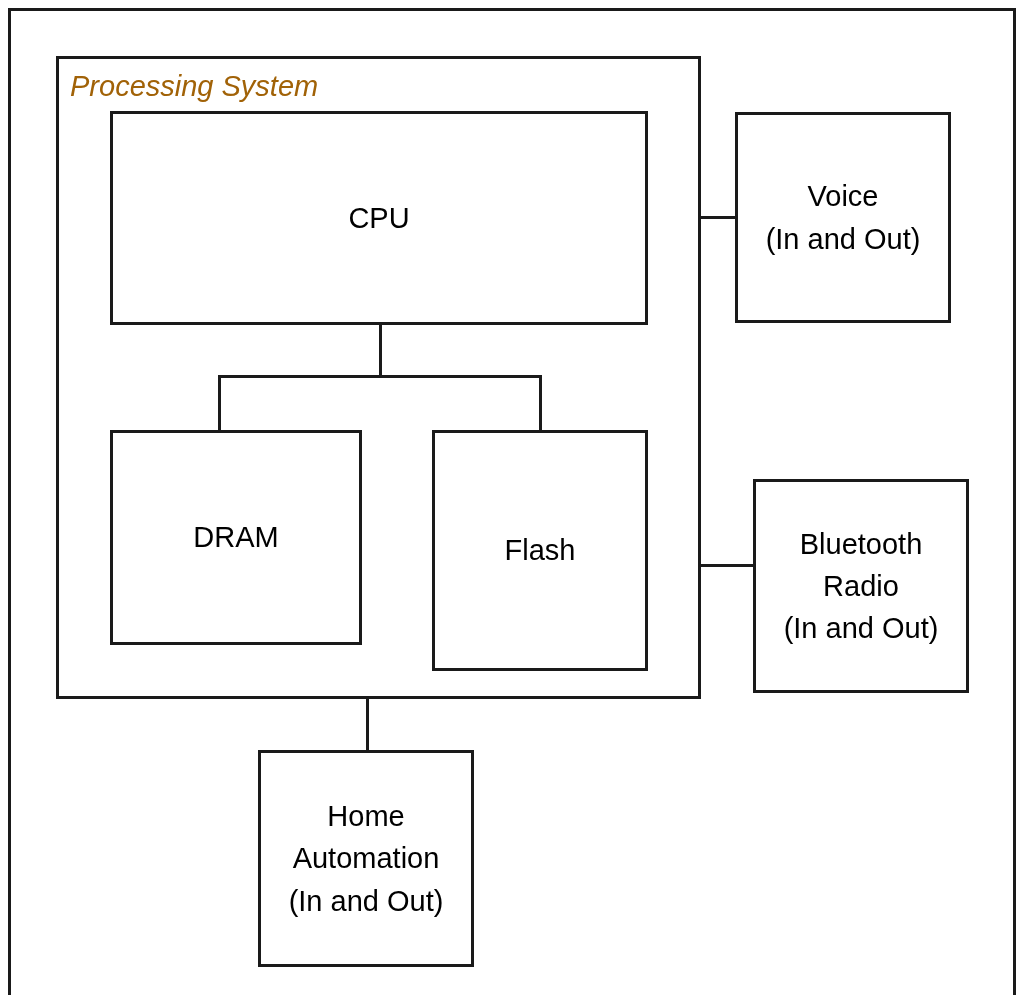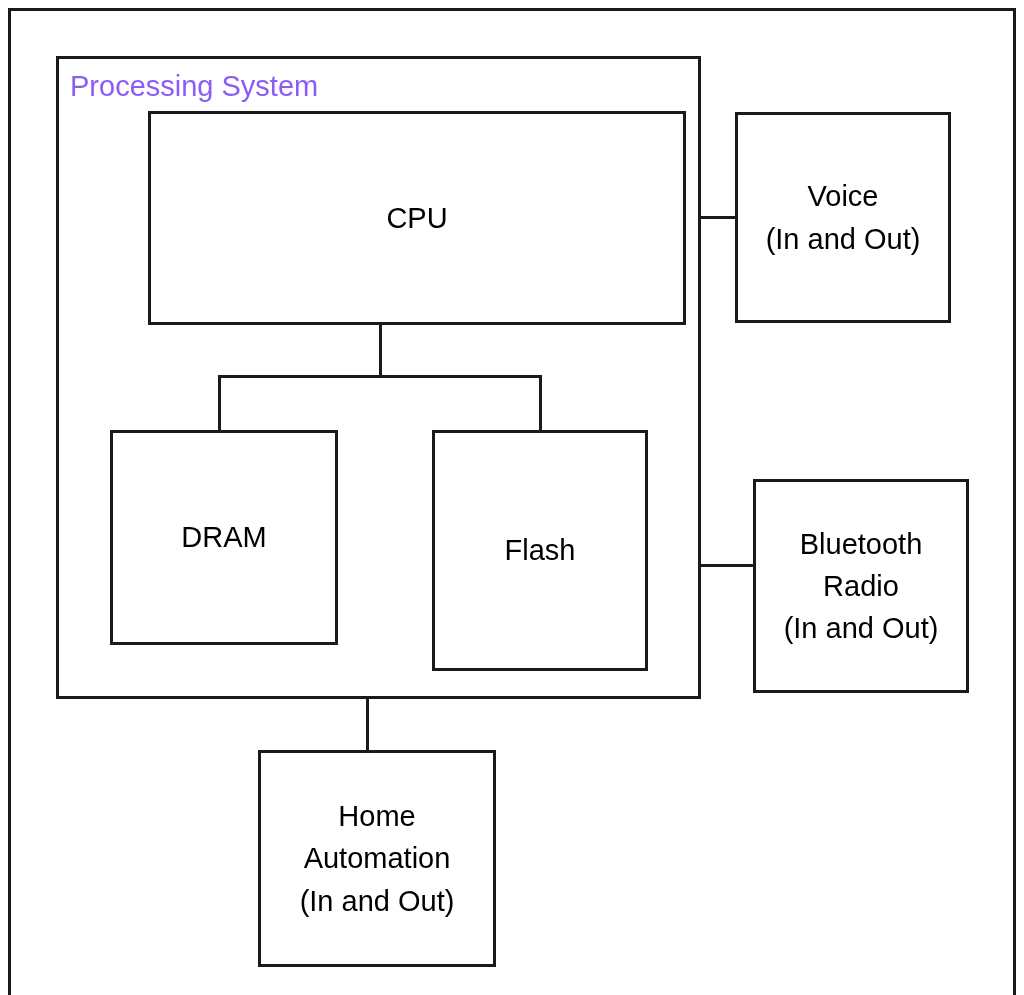--- a/index.html
+++ b/index.html
@@ -67,52 +67,52 @@
   }
 </style>
 </head>
 <body>
 
 <div id="diagram-root" style="background: rgb(255, 255, 255);">
 
   <div class="container-box" id="box-personal-automation-device" style="left: 8px; top: 8px; width: 1008px; height: 1000px; border-color: rgb(26, 26, 26);"></div>
 
   <div class="container-box" id="box-processing-system" style="left: 56px; top: 56px; width: 645px; height: 643px; border-color: rgb(26, 26, 26);"></div>
-  <div class="container-label" id="label-processing-system" style="left: 70px; top: 72px; color: #8b5cf6;">Processing System</div>
+  <div class="container-label" id="label-processing-system" style="left: 70px; top: 72px; color: #a16207; font-style: italic;">Processing System</div>
 
   <div class="conn-v" id="conn-cpu-to-bus" style="left: 379px; top: 323px; height: 53px; border-left-color: rgb(26, 26, 26);"></div>
   <div class="conn-h" id="conn-memory-bus" style="left: 218px; top: 375px; width: 324px; border-top-color: rgb(26, 26, 26);"></div>
   <div class="conn-v" id="conn-bus-to-dram" style="left: 218px; top: 375px; height: 56px; border-left-color: rgb(26, 26, 26);"></div>
   <div class="conn-v" id="conn-bus-to-flash" style="left: 539px; top: 375px; height: 56px; border-left-color: rgb(26, 26, 26);"></div>
   <div class="conn-h" id="conn-ps-to-voice" style="left: 698px; top: 216px; width: 57px; border-top-color: rgb(26, 26, 26);"></div>
   <div class="conn-h" id="conn-ps-to-bluetooth" style="left: 698px; top: 564px; width: 57px; border-top-color: rgb(26, 26, 26);"></div>
   <div class="conn-v" id="conn-ps-to-homeautomation" style="left: 366px; top: 697px; height: 54px; border-left-color: rgb(26, 26, 26);"></div>
 
-  <div class="node-box" id="box-cpu" style="left: 110px; top: 111px; width: 538px; height: 214px; border-color: rgb(26, 26, 26); margin-left: 38px;">
+  <div class="node-box" id="box-cpu" style="left: 110px; top: 111px; width: 538px; height: 214px; border-color: rgb(26, 26, 26);">
     <span class="node-label">CPU</span>
   </div>
 
-  <div class="node-box" id="box-dram" style="left: 110px; top: 430px; width: 228px; height: 215px; border-color: rgb(26, 26, 26);">
+  <div class="node-box" id="box-dram" style="left: 110px; top: 430px; width: 252px; height: 215px; border-color: rgb(26, 26, 26);">
     <span class="node-label">DRAM</span>
   </div>
 
   <div class="node-box" id="box-flash" style="left: 432px; top: 430px; width: 216px; height: 241px; border-color: rgb(26, 26, 26);">
     <span class="node-label">Flash</span>
   </div>
 
   <div class="node-box" id="box-voice" style="left: 735px; top: 112px; width: 216px; height: 211px; border-color: rgb(26, 26, 26);">
     <span class="node-label">Voice
 (In and Out)</span>
   </div>
 
   <div class="node-box" id="box-bluetooth-radio" style="left: 753px; top: 479px; width: 216px; height: 214px; border-color: rgb(26, 26, 26);">
     <span class="node-label">Bluetooth
 Radio
 (In and Out)</span>
   </div>
 
-  <div class="node-box" id="box-home-automation" style="left: 258px; top: 750px; width: 238px; height: 217px; border-color: rgb(26, 26, 26);">
+  <div class="node-box" id="box-home-automation" style="left: 258px; top: 750px; width: 216px; height: 217px; border-color: rgb(26, 26, 26);">
     <span class="node-label">Home
 Automation
 (In and Out)</span>
   </div>
 
 </div>
 
 </body></html>

